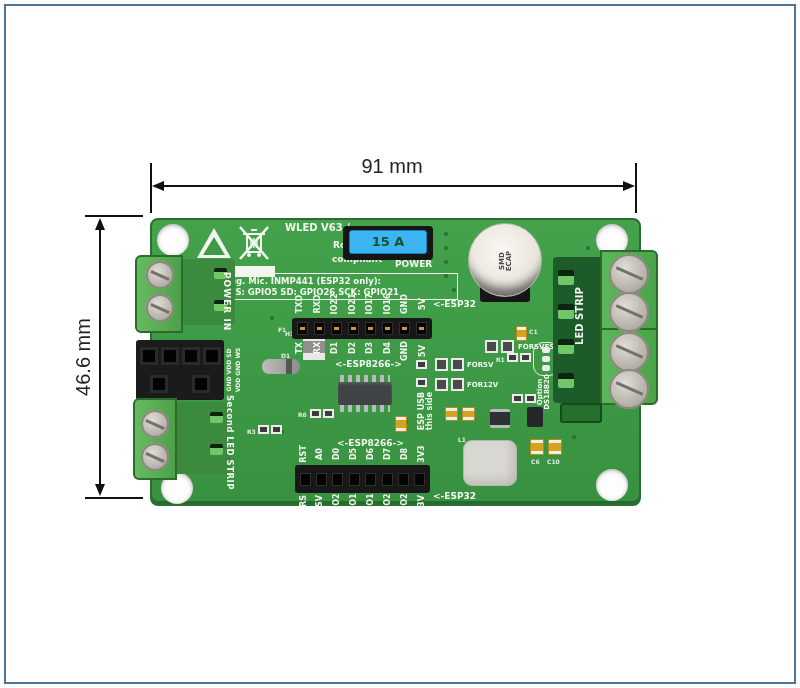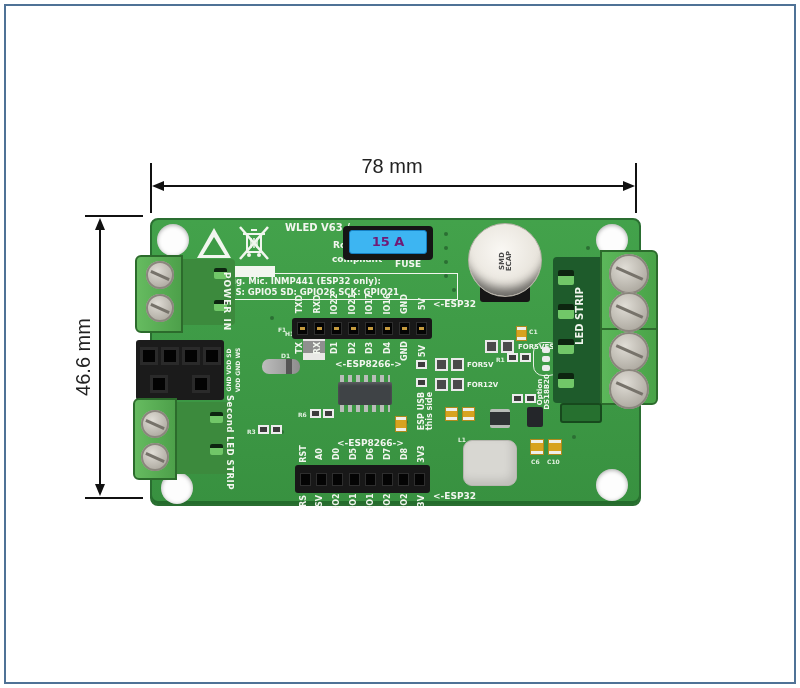--- a/index.html
+++ b/index.html
@@ -57,21 +57,21 @@
 
 <div class="page">
   <div class="frame"></div>
 
   <div>
     <div class="dline" style="left:150px;top:163px;width:2px;height:50px;"></div>
     <div class="dline" style="left:635px;top:163px;width:2px;height:50px;"></div>
     <div class="dline" style="left:158px;top:185px;width:472px;height:2px;"></div>
     <div class="ah" style="left:152px;top:181px;border-right:12px solid #111;border-top:5px solid transparent;border-bottom:5px solid transparent;"></div>
     <div class="ah" style="left:623px;top:181px;border-left:12px solid #111;border-top:5px solid transparent;border-bottom:5px solid transparent;"></div>
-    <div class="dim-label" style="left:312px;top:155px;width:160px;">78 mm</div>
+    <div class="dim-label" style="left:312px;top:155px;width:160px;">91 mm</div>
   </div>
 
   <div>
     <div class="dline" style="left:85px;top:215px;width:58px;height:2px;"></div>
     <div class="dline" style="left:85px;top:497px;width:58px;height:2px;"></div>
     <div class="dline" style="left:99px;top:226px;width:2px;height:262px;"></div>
     <div class="ah" style="left:95px;top:218px;border-bottom:12px solid #111;border-left:5px solid transparent;border-right:5px solid transparent;"></div>
     <div class="ah" style="left:95px;top:484px;border-top:12px solid #111;border-left:5px solid transparent;border-right:5px solid transparent;"></div>
     <div class="dim-label rot" style="left:83px;top:357px;">46.6 mm</div>
   </div>
@@ -103,24 +103,24 @@
       <line x1="33" y1="3" x2="5" y2="35" stroke="#f2f6ef" stroke-width="2.5"></line>
     </svg>
     <div class="b" style="left:81px;top:46px;width:42px;height:11px;background:#f2f6ef;"></div>
 
     <div class="sk" style="left:133px;top:3px;font-size:10px;">WLED V63 /</div>
     <div class="sk" style="left:181px;top:21px;font-size:9px;">RoHS</div>
     <div class="sk" style="left:180px;top:35px;font-size:9px;">compliant</div>
 
     <div class="b" style="left:191px;top:6px;width:90px;height:34px;background:#151515;border-radius:4px;">
       <div class="b" style="left:6px;top:4px;width:78px;height:24px;background:#3db5f2;border:1px solid #1580c4;border-radius:3px;text-align:center;">
-        <span style="font-size:13px;font-weight:bold;color:#701a75;line-height:22px;font-family:'DejaVu Sans',sans-serif;margin-top:40px;">15 A</span>
-      </div>
-    </div>
-    <div class="sk" style="left:243px;top:40px;font-size:9px;">FUSE</div>
+        <span style="font-size:13px;font-weight:bold;color:#14532d;line-height:22px;font-family:'DejaVu Sans',sans-serif;margin-top:40px;">15 A</span>
+      </div>
+    </div>
+    <div class="sk" style="left:243px;top:40px;font-size:9px;">POWER</div>
 
     <div class="b" style="left:328px;top:46px;width:50px;height:36px;background:#161616;border-radius:3px;"></div>
     <div class="b" style="left:316px;top:3px;width:74px;height:74px;border-radius:50%;background:radial-gradient(circle at 45% 38%,#faf8f4,#e8e4dc 62%,#c9c4ba);border:1px solid #b5b0a6;box-shadow:inset 0 -16px 10px -8px rgba(15,15,15,.55);">
       <div class="sk rot" style="left:37px;top:37px;color:#4a4a4a;font-size:7px;">
         <div>SMD</div>
         <div>ECAP</div>
       </div>
     </div>
 
     <div class="b" style="left:68px;top:53px;width:238px;height:27px;border:1px solid #f2f6ef;padding:2px 5px;">

